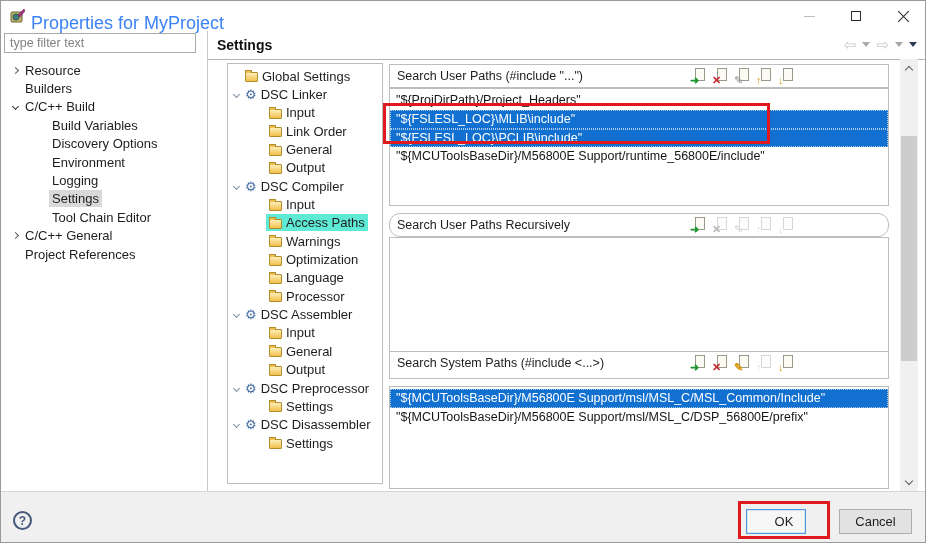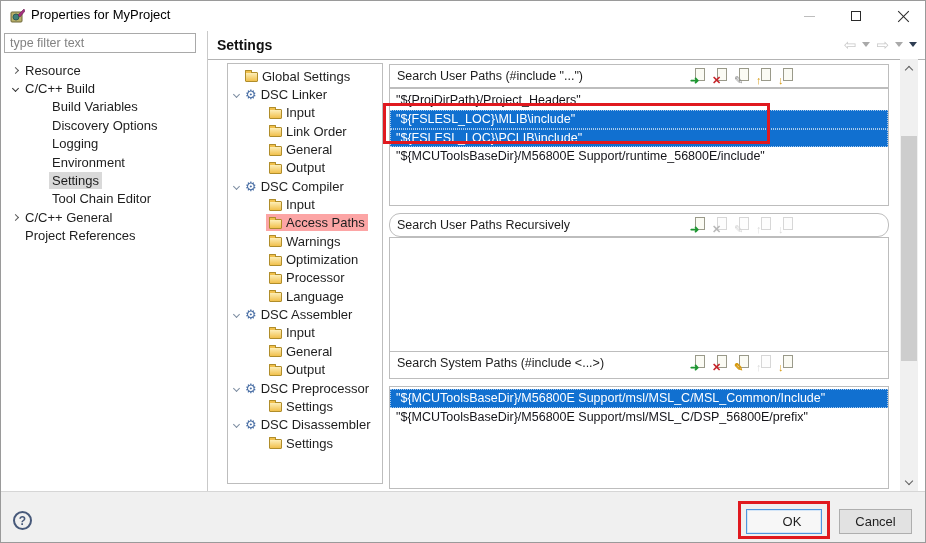--- a/index.html
+++ b/index.html
@@ -4,21 +4,21 @@
 <style>
   * { margin:0; padding:0; box-sizing:border-box; }
   html,body { background:#dcdcdc; }
   body { font-family:"Liberation Sans", sans-serif; }
   .win { position:relative; width:926px; height:543px; background:#ffffff;
          border:1px solid #9a9a9a; overflow:hidden; font-size:13px; color:#1e1e1e; }
 
   
   .titlebar { position:absolute; left:0; top:0; width:100%; height:30px; background:#fff; }
   .app-icon { position:absolute; left:8px; top:7px; width:16px; height:16px; }
-  .title-text { position:absolute; left:30px; top:6px; font-size:13px; color:#000000; }
+  .title-text { position:absolute; left:30px; top:12px; font-size:18px; color:#3b82f6; }
   .winbtn { position:absolute; top:0; width:34px; height:30px; display:flex; align-items:center; justify-content:center; }
   .btn-min { left:791px; } .btn-max { left:838px; } .btn-close { left:886px; }
   .glyph-min { width:11px; height:1px; background:#bdbdbd; }
   .glyph-max { width:10px; height:10px; border:1px solid #2a2a2a; }
   .glyph-close { position:relative; width:12px; height:12px; }
   .glyph-close::before, .glyph-close::after { content:""; position:absolute; left:5px; top:-1px; width:1px; height:15px; background:#2a2a2a; }
   .glyph-close::before { transform:rotate(45deg); } .glyph-close::after { transform:rotate(-45deg); }
 
   
   .filter-input { position:absolute; left:3px; top:32px; width:192px; height:20px;
@@ -47,21 +47,21 @@
 
   
   .ctree { position:absolute; left:226px; top:62px; width:156px; height:421px;
            border:1px solid #bdbdbd; background:#fff; padding-top:3px; overflow:hidden; }
   .crow { height:18.35px; display:flex; align-items:center; white-space:nowrap; cursor:default; }
   .crow .chevslot { width:12px; margin-left:2px; display:flex; justify-content:center; flex:none; }
   .chev2 { width:5px; height:5px; border-top:1px solid #7d8da1; border-right:1px solid #7d8da1; transform:rotate(135deg); }
   .crow.toplevel { padding-left:14px; }
   .crow.leaf { padding-left:38px; }
   .rowline { display:inline-flex; align-items:center; gap:4px; padding:1px 3px;text-align:center; }
-  .rowline.selgray { background:#fca5a5; }
+  .rowline.selgray { background:#5eead4; }
   .gear { font-size:13px; line-height:1; color:#4a6fa5; }
   .fold { position:relative; width:13px; height:10px; flex:none;
           background:linear-gradient(#fdeeb7,#f1c04c); border:1px solid #b08d2a; border-radius:1px; margin-top:2px; }
   .fold::before { content:""; position:absolute; top:-3px; left:-1px; width:5px; height:2px;
           background:#f1c04c; border:1px solid #b08d2a; border-bottom:none; border-radius:1px 1px 0 0; }
 
   
   .gbox { position:absolute; left:388px; width:500px; background:#fff; border:1px solid #bdbdbd; }
   .ghead { height:24px; }
   .ghead .gtitle { position:absolute; left:7px; top:4px; font-size:12.5px; color:#1d1d1d; white-space:nowrap; }
@@ -86,21 +86,21 @@
   .sb-up .sb-chev { transform:rotate(135deg); margin-top:4px; }
   .sb-down .sb-chev { transform:rotate(-45deg); margin-bottom:3px; }
   .sb-thumb { position:absolute; left:1px; top:77px; width:16px; height:225px; background:#cdcdcd; }
 
   
   .footer { position:absolute; left:0; top:490px; width:100%; height:53px; background:#f0f0f0; border-top:1px solid #d6d6d6; }
   .help-circle { position:absolute; left:12px; top:19px; width:19px; height:19px; border:2px solid #47597a; border-radius:50%;
                  display:flex; align-items:center; justify-content:center; font-size:12px; font-weight:bold; color:#47597a; }
   .btn { position:absolute; top:17px; height:25px; font:13px "Liberation Sans", sans-serif;
          display:flex; align-items:center; justify-content:center; cursor:default; }
-  .btn-ok { left:745px; width:76px; background:#f7f7f7; border:1px solid #4f95dd; box-shadow:inset 0 0 0 1px #d4e6f8;padding-left:16px; }
+  .btn-ok { left:745px; width:60px; background:#f7f7f7; border:1px solid #4f95dd; box-shadow:inset 0 0 0 1px #d4e6f8;padding-left:16px; }
   .btn-cancel { left:838px; width:73px; background:#e2e2e2; border:1px solid #aeaeae; }
 
   
   .annot { position:absolute; border:3px solid #e0191f; pointer-events:none; z-index:9; }
   .annot-paths { left:382px; top:102px; width:387px; height:41px; }
   .annot-ok { left:737px; top:500px; width:92px; height:38px; }
 </style>
 </head>
 <body>
 
@@ -128,40 +128,44 @@
   <div class="sash"></div>
 
   <div class="ltree">
     <div class="lrow">
       <span class="chev-slot">
           <span class="chev collapsed"></span>
         </span>
       <span class="lbl">Resource</span>
     </div>
     <div class="lrow">
+      <span class="chev-slot"></span>
+      <span class="lbl">Builders</span>
+    </div>
+    <div class="lrow">
       <span class="chev-slot">
           <span class="chev expanded"></span>
         </span>
       <span class="lbl">C/C++ Build</span>
     </div>
     <div class="lrow lvl1">
       <span class="chev-slot"></span>
         <span class="lbl">Build Variables</span>
     </div>
     <div class="lrow lvl1">
       <span class="chev-slot"></span>
         <span class="lbl">Discovery Options</span>
     </div>
     <div class="lrow lvl1">
       <span class="chev-slot"></span>
+        <span class="lbl">Environment</span>
+    </div>
+    <div class="lrow lvl1">
+      <span class="chev-slot"></span>
         <span class="lbl">Logging</span>
-    </div>
-    <div class="lrow lvl1">
-      <span class="chev-slot"></span>
-        <span class="lbl">Environment</span>
     </div>
     <div class="lrow lvl1">
       <span class="chev-slot"></span>
         <span class="lbl selgray">Settings</span>
     </div>
     <div class="lrow lvl1">
       <span class="chev-slot"></span>
         <span class="lbl">Tool Chain Editor</span>
     </div>
     <div class="lrow">
@@ -257,27 +261,27 @@
     </div>
     <div class="crow leaf">
       <span class="rowline">
           <span class="fold"></span>
           <span>Optimization</span>
         </span>
     </div>
     <div class="crow leaf">
       <span class="rowline">
           <span class="fold"></span>
+          <span>Language</span>
+        </span>
+    </div>
+    <div class="crow leaf">
+      <span class="rowline">
+          <span class="fold"></span>
           <span>Processor</span>
-        </span>
-    </div>
-    <div class="crow leaf">
-      <span class="rowline">
-          <span class="fold"></span>
-          <span>Language</span>
         </span>
     </div>
     <div class="crow">
       <span class="chevslot">
           <span class="chev2"></span>
         </span>
       <span class="rowline">
           <span class="gear">⚙</span>
           <span>DSC Assembler</span>
         </span>

